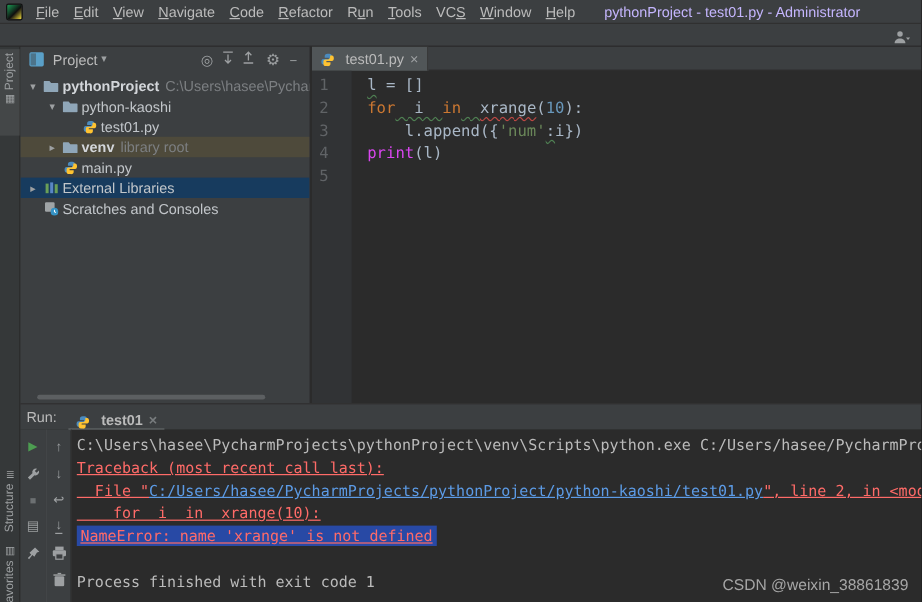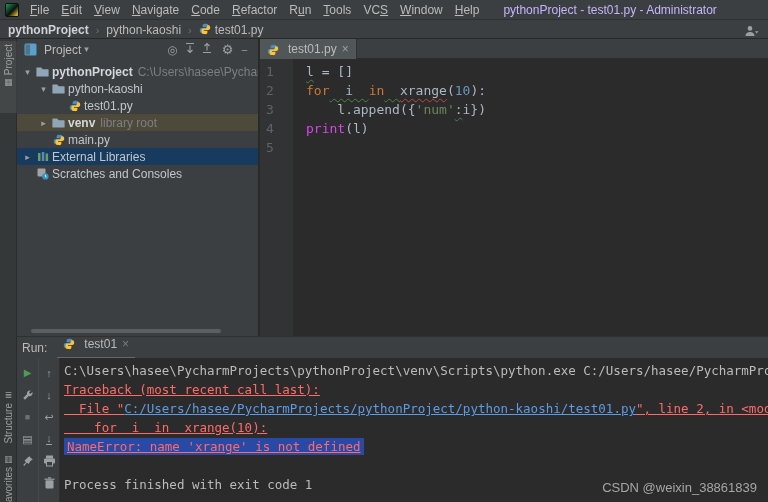--- a/index.html
+++ b/index.html
@@ -65,22 +65,22 @@
   .gutter div{height:19px;}
   .code{position:absolute;left:33px;top:0;right:0;bottom:0;padding:3px 0 0 13px;}
   .code-line{height:19px;white-space:pre;}
   .pl{color:#A9B7C6;} .kw{color:#CC7832;} .num{color:#6897BB;} .str{color:#6A8759;} .bi{color:#d946ef;}
   .u-warn{text-decoration:underline wavy #4E8052 1px;text-underline-offset:3px;text-decoration-skip-ink:none;}
   .u-err{text-decoration:underline wavy #BC4743 1px;text-underline-offset:3px;text-decoration-skip-ink:none;}
   
   .run-header{position:absolute;left:17px;top:336px;width:751px;height:22px;background:#3C3F41;
     border-top:1px solid #303030;display:flex;align-items:center;padding-left:5px;}
   .run-label{color:#BBBBBB;margin-right:10px;}
-  .rtab{height:22px;display:inline-flex;align-items:flex-start;gap:5px;padding:0 6px;
-    border-bottom:2px solid #64696B;color:#BBBBBB;}
+  .rtab{height:22px;display:inline-flex;align-items:flex-end;gap:5px;padding:0 6px;
+    border-bottom:2px solid #64696B;color:#BBBBBB;font-weight:bold;}
   .rtab .close{color:#787C7E;font-size:12px;}
   .run-toolbar-1,.run-toolbar-2{position:absolute;top:358px;bottom:0;width:21px;background:#3C3F41;
     display:flex;flex-direction:column;align-items:center;padding-top:4px;}
   .run-toolbar-1{left:17px;} .run-toolbar-2{left:38px;border-left:1px solid #45484A;}
   .rt-ico{height:22px;display:flex;align-items:center;justify-content:center;width:100%;}
   .console{position:absolute;left:59px;top:358px;width:709px;height:144px;background:#2B2B2B;
     border-left:1px solid #303030;font-family:"DejaVu Sans Mono",monospace;font-size:12.5px;
     line-height:19px;padding:3px 0 0 4px;overflow:hidden;}
   .console-line{height:19px;white-space:pre;}
   .c-out{color:#BBBBBB;} .c-err{color:#FF6B68;text-decoration:underline;}
@@ -94,26 +94,20 @@
 
 <div id="app">
 
   <div class="menubar">
     <span class="logo"></span>
     <span id="menu-items"><span class="menu-item"><u>F</u>ile</span><span class="menu-item"><u>E</u>dit</span><span class="menu-item"><u>V</u>iew</span><span class="menu-item"><u>N</u>avigate</span><span class="menu-item"><u>C</u>ode</span><span class="menu-item"><u>R</u>efactor</span><span class="menu-item">R<u>u</u>n</span><span class="menu-item"><u>T</u>ools</span><span class="menu-item">VC<u>S</u></span><span class="menu-item"><u>W</u>indow</span><span class="menu-item"><u>H</u>elp</span></span>
     <span class="win-title">pythonProject - test01.py - Administrator</span>
   </div>
 
   <div class="navbar">
-    <span id="crumbs"><span class="crumb bold">pythonProject</span><span class="crumb-sep">›</span><span class="crumb">python-kaoshi</span><span class="crumb-sep">›</span><span class="crumb-ico">
-          <svg width="12" height="12" viewBox="0 0 12 12">
-            <path fill="#4B8BBE" d="M6 .8C4.2.8 3.6 1.7 3.6 2.8v1.4H7v.9H2.4C1.3 5.1.8 6.1.8 7.4s.5 2.3 1.6 2.3H3.9V8.2c0-1 .8-1.8 1.8-1.8h2.2c.9 0 1.6-.7 1.6-1.6V2.8C9.5 1.7 8.9.8 7.4.8H6z"></path>
-            <path fill="#FFC331" d="M6 11.2c1.8 0 2.4-.9 2.4-2V7.8H5v-.9h4.6c1.1 0 1.6-1 1.6-2.3S10.7 2.3 9.6 2.3H8.1v1.5c0 1-.8 1.8-1.8 1.8H4.1c-.9 0-1.6.7-1.6 1.6v1.9c0 1.1.6 2 2.1 2H6z"></path>
-          </svg>
-        </span><span class="crumb">test01.py</span></span>
     <span class="nav-right">
       <span class="hdr-ico">
           <svg width="15" height="12" viewBox="0 0 15 12">
             <circle cx="6" cy="3.4" r="2.3" fill="#9DA0A2"></circle>
             <path d="M1.5 11c0-2.5 2-4 4.5-4s4.5 1.5 4.5 4z" fill="#9DA0A2"></path>
             <path d="M11 6.2l1.7 2.2 1.7-2.2z" fill="#9DA0A2"></path>
           </svg>
         </span>
     </span>
   </div>

